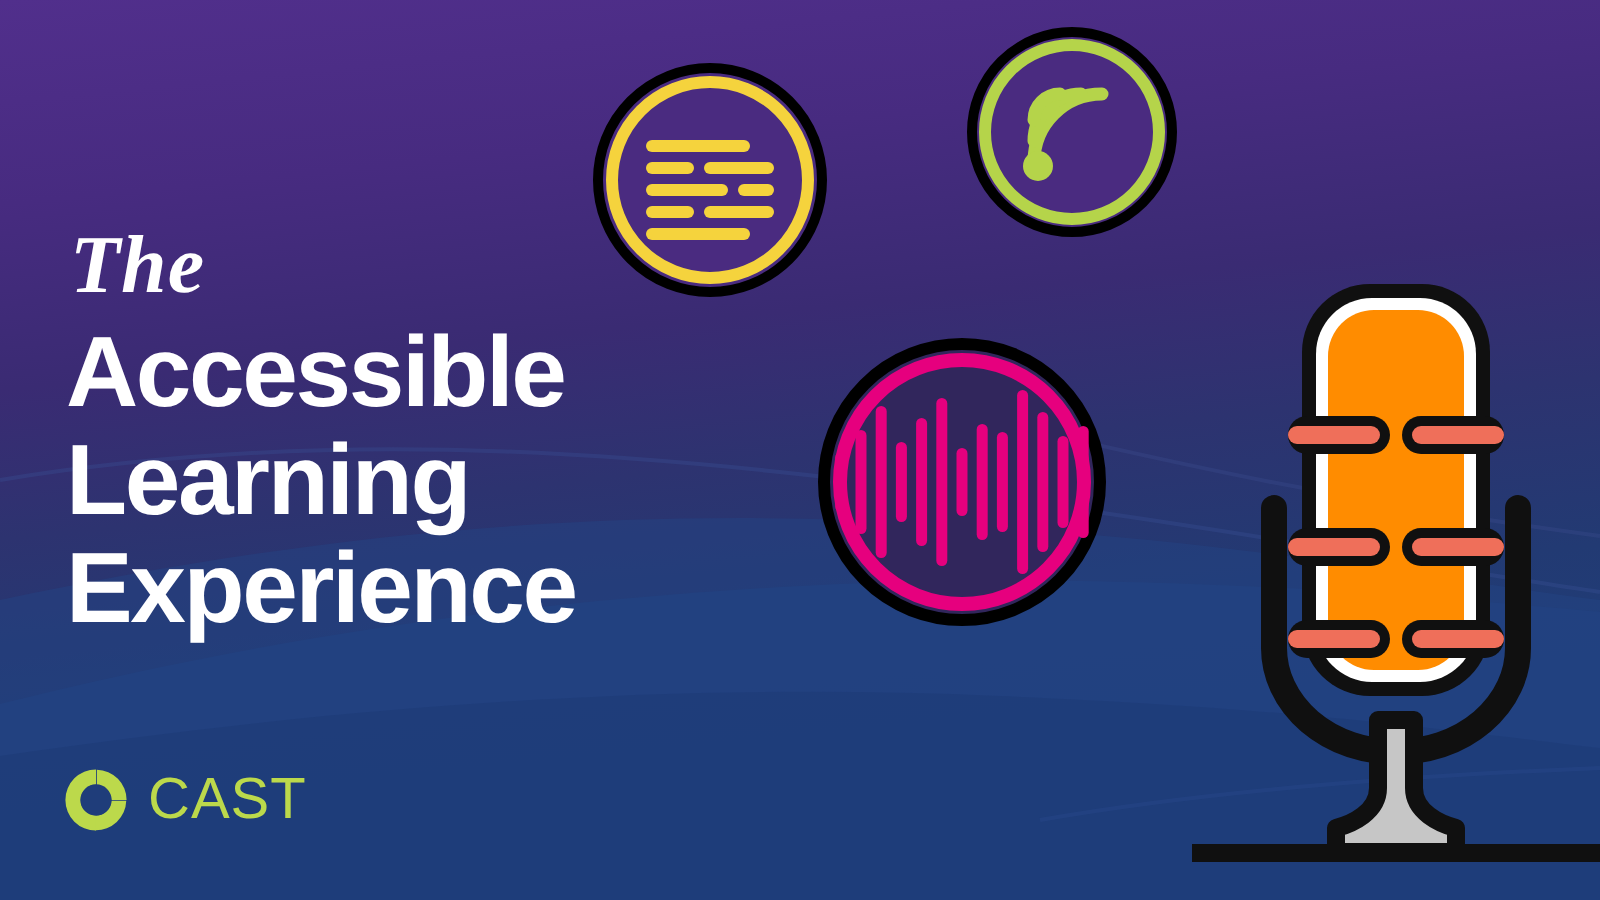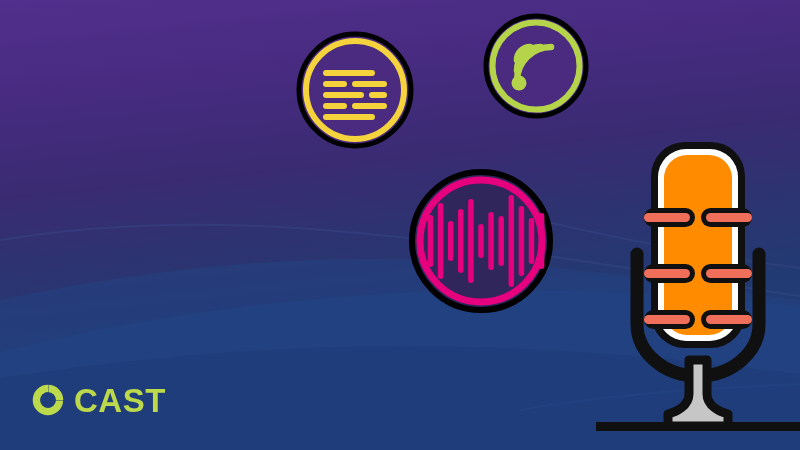--- a/index.html
+++ b/index.html
@@ -22,21 +22,21 @@
   .headline{
     color:#ffffff;font-weight:700;font-size:50px;line-height:1.08;
     letter-spacing:-1.2px;margin:0;white-space:nowrap;
   }
   .headline span{display:block;}
 
   
   #logo{position:absolute;left:31px;top:383px;display:flex;align-items:center;gap:9px;}
   #logo .mark{width:34px;height:34px;display:block;}
   #logo .word{
-    color:#bcd94b;font-weight:700;font-size:33px;letter-spacing:.5px;line-height:1;
+    color:#bcd94b;font-weight:400;font-size:29px;letter-spacing:.5px;line-height:1;
   }
 
   
   .badge{position:absolute;border-radius:50%;}
   .badge svg{display:block;}
 
   #badge-captions{left:296px;top:31px;}
   #badge-signal{left:483px;top:13px;}
   #badge-wave{left:408px;top:168px;}
 
@@ -64,20 +64,28 @@
       <rect x="0" y="0" width="800" height="450" fill="url(#bgGrad)"></rect>
       <path d="M0,352 C120,322 250,300 420,292 C560,286 690,296 800,306 L800,450 L0,450 Z" fill="#21407e" opacity=".85"></path>
       <path d="M0,300 C150,268 300,252 470,262 C620,270 720,290 800,300 L800,450 L0,450 Z" fill="#234484" opacity=".45"></path>
       <path d="M0,378 C150,356 320,340 500,348 C650,354 730,366 800,374 L800,450 L0,450 Z" fill="#1d3b75" opacity=".55"></path>
       <path d="M0,240 C170,212 330,226 520,252 C650,270 730,286 800,296" fill="none" stroke="#3a4f96" stroke-width="2" opacity=".35"></path>
       <path d="M430,196 C520,214 620,244 800,268" fill="none" stroke="#3f4f92" stroke-width="2" opacity=".3"></path>
       <path d="M520,410 C600,396 700,388 800,384" fill="none" stroke="#2b4a8e" stroke-width="2" opacity=".35"></path>
     </svg>
   </div>
 
+  <div id="title-block">
+    <div class="kicker">The</div>
+    <h1 class="headline">
+      <span>Accessible</span>
+      <span>Learning</span>
+      <span>Experience</span>
+    </h1>
+  </div>
 
   <div id="logo">
     <span class="mark">
       <svg class="mark" viewBox="0 0 40 40" xmlns="http://www.w3.org/2000/svg" aria-hidden="true">
         <path d="M20.5,2.2 A17.8,17.8 0 0,1 38,20 L29,20 A9,9 0 0,0 20.5,11.2 Z" fill="#bcd94b"></path>
         <path d="M20,38 A18,18 0 0,1 20,2 L20,11 A9,9 0 0,0 20,29 Z" fill="#bcd94b"></path>
         <path d="M19.5,37.8 A17.8,17.8 0 0,0 37.8,20.5 L29,20.5 A9,9 0 0,1 19.5,29 Z" fill="#bcd94b"></path>
         <circle cx="20" cy="20" r="9.2" fill="#1f3d7a"></circle>
       </svg>
     </span>

